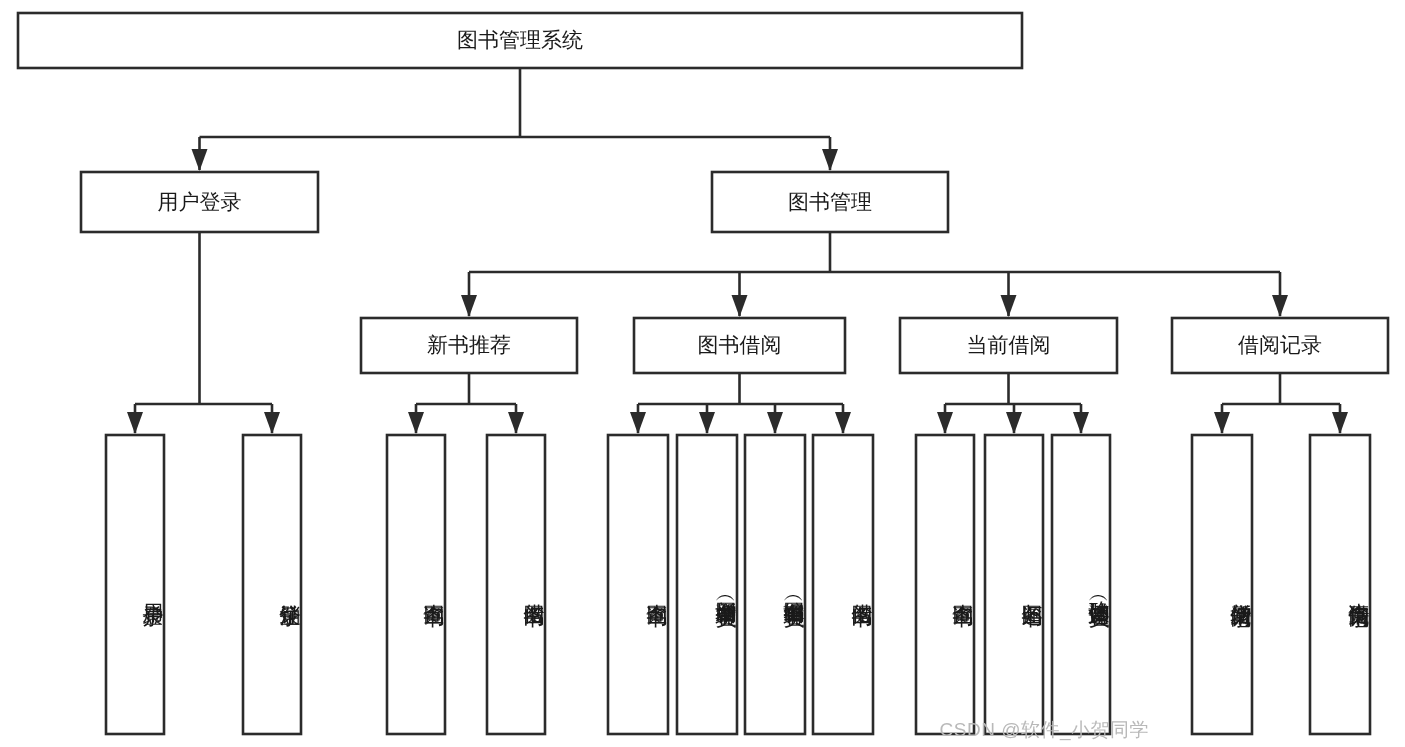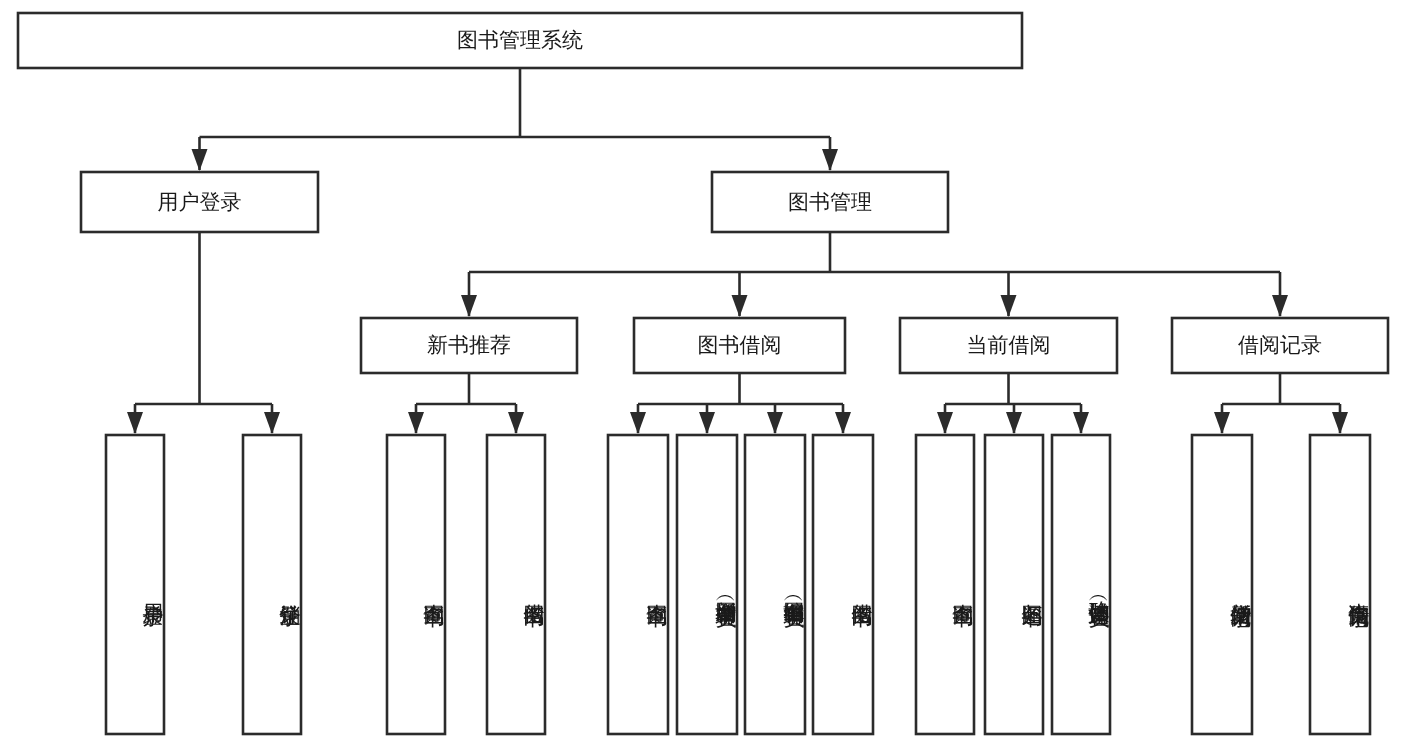--- a/index.html
+++ b/index.html
@@ -215,13 +215,14 @@
       <div class="leaf-label" style="left: 677px; top: 449px; width: 60px; height: 279px;">新增图书（管理员）</div>
       <div class="leaf-label" style="left: 745px; top: 449px; width: 60px; height: 279px;">编辑图书（管理员）</div>
       <div class="leaf-label" style="left: 813px; top: 449px; width: 60px; height: 279px;">借阅图书</div>
       <div class="leaf-label" style="left: 916px; top: 449px; width: 58px; height: 279px;">查询图书</div>
       <div class="leaf-label" style="left: 985px; top: 449px; width: 58px; height: 279px;">归还图书</div>
       <div class="leaf-label" style="left: 1052px; top: 449px; width: 58px; height: 279px;">确认归还（管理员）</div>
       <div class="leaf-label" style="left: 1192px; top: 449px; width: 60px; height: 279px;">新增借阅记录</div>
       <div class="leaf-label" style="left: 1310px; top: 449px; width: 60px; height: 279px;">查询借阅记录</div>
     </div>
 
+  <div class="watermark">CSDN @软件_小贺同学</div>
 </div>
 
 </body></html>

